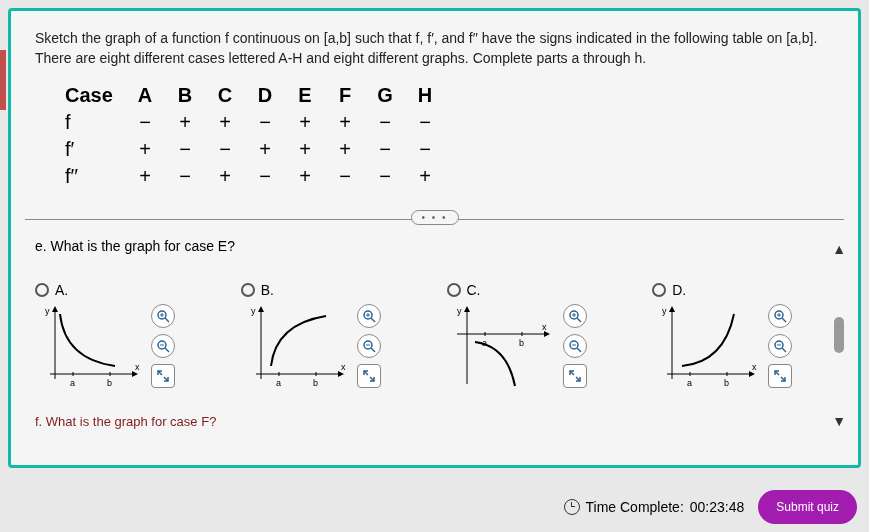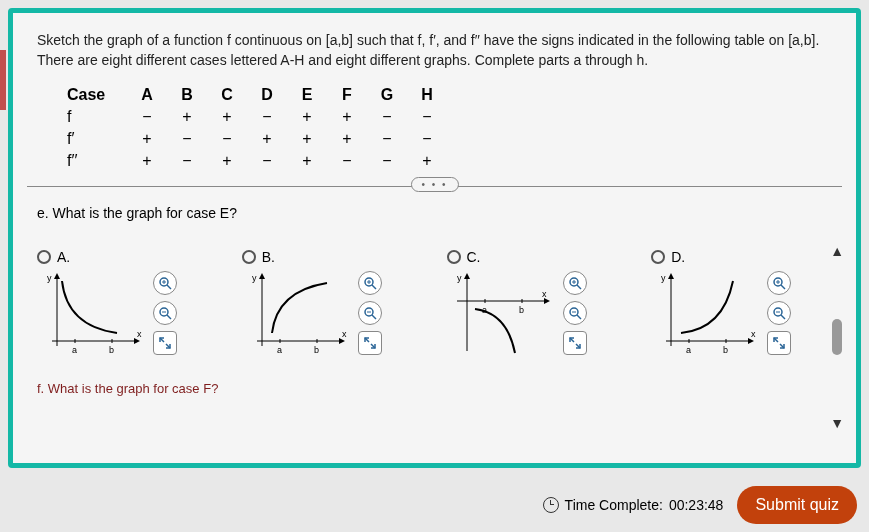--- a/index.html
+++ b/index.html
@@ -1,20 +1,20 @@
 <!DOCTYPE html>
 <html><head>
 <meta charset="utf-8">
 <style>
 * { box-sizing: border-box; margin: 0; padding: 0; }
 body { font-family: Arial, sans-serif; background: #e8e8e8; width: 869px; height: 532px; overflow: hidden; position: relative; }
-.main { background: #f5f5f5; margin: 8px; border-radius: 4px; padding: 18px 24px; height: 460px; position: relative; border: 5px solid #14b8a6; }
+.main { background: #f5f5f5; margin: 8px; border-radius: 4px; padding: 18px 24px; height: 460px; position: relative; border: 3px solid #14b8a6; }
 .edge { position: absolute; left: 0; top: 50px; width: 6px; height: 60px; background: #c0504d; }
 .intro { font-size: 14px; color: #222; line-height: 1.4; margin-bottom: 14px; }
-.tbl { display: grid; grid-template-columns: 60px repeat(8, 40px); font-size: 16px; margin-left: 30px; margin-bottom: 14px; }
+.tbl { display: grid; grid-template-columns: 60px repeat(8, 40px); font-size: 20px; margin-left: 30px; margin-bottom: 29px; }
 .tbl > div { text-align: center; padding: 2px 0; }
 .tbl .rh { text-align: left; font-weight: normal; }
 .tbl .hdr { font-weight: bold; }
 .hr-wrap { position: relative; margin: 10px -10px 18px; }
 .hr { border: none; border-top: 1px solid #888; }
 .dots { position: absolute; left: 50%; top: -9px; transform: translateX(-50%); background: #f5f5f5; border: 1px solid #888; border-radius: 10px; padding: 1px 10px; font-size: 10px; letter-spacing: 2px; color: #666; cursor: pointer; }
 .q { font-size: 14px; margin-bottom: 28px; }
 .opts { display: flex; gap: 24px; }
 .opt { flex: 1; }
 .opt-head { display: flex; align-items: center; gap: 6px; margin-bottom: 6px; font-size: 14px; }
@@ -27,21 +27,21 @@
 .tool.sq { border-radius: 4px; }
 .next { font-size: 13px; color: #7f1d1d; margin-top: 20px; }
 .side { position: absolute; right: 12px; top: 230px; display: flex; flex-direction: column; gap: 60px; align-items: center; }
 .arrow { font-size: 14px; color: #333; cursor: pointer; }
 .scroll { width: 10px; height: 36px; background: #999; border-radius: 5px; cursor: pointer; }
 .footer { position: absolute; bottom: 8px; right: 12px; display: flex; align-items: center; gap: 14px; }
 .timer { display: flex; align-items: center; gap: 6px; font-size: 14px; }
 .clock { width: 16px; height: 16px; border: 1.5px solid #333; border-radius: 50%; position: relative; }
 .clock::before { content: ''; position: absolute; left: 6px; top: 2px; width: 1px; height: 5px; background: #333; }
 .clock::after { content: ''; position: absolute; left: 6px; top: 6px; width: 4px; height: 1px; background: #333; }
-.submit { background: #c2410c; color: #fff; border: none; padding: 10px 18px; border-radius: 20px; font-size: 16px; cursor: pointer; }
+.submit { background: #a21caf; color: #fff; border: none; padding: 10px 18px; border-radius: 20px; font-size: 12px; cursor: pointer; }
 </style>
 </head>
 <body>
 
 <div class="edge"></div>
 <div class="main">
   <p class="intro">Sketch the graph of a function f continuous on [a,b] such that f, f′, and f′′ have the signs indicated in the following table on [a,b]. There are eight different cases lettered A-H and eight different graphs. Complete parts a through h.</p>
 
   <div class="tbl">
     <div class="rh hdr">Case</div>

